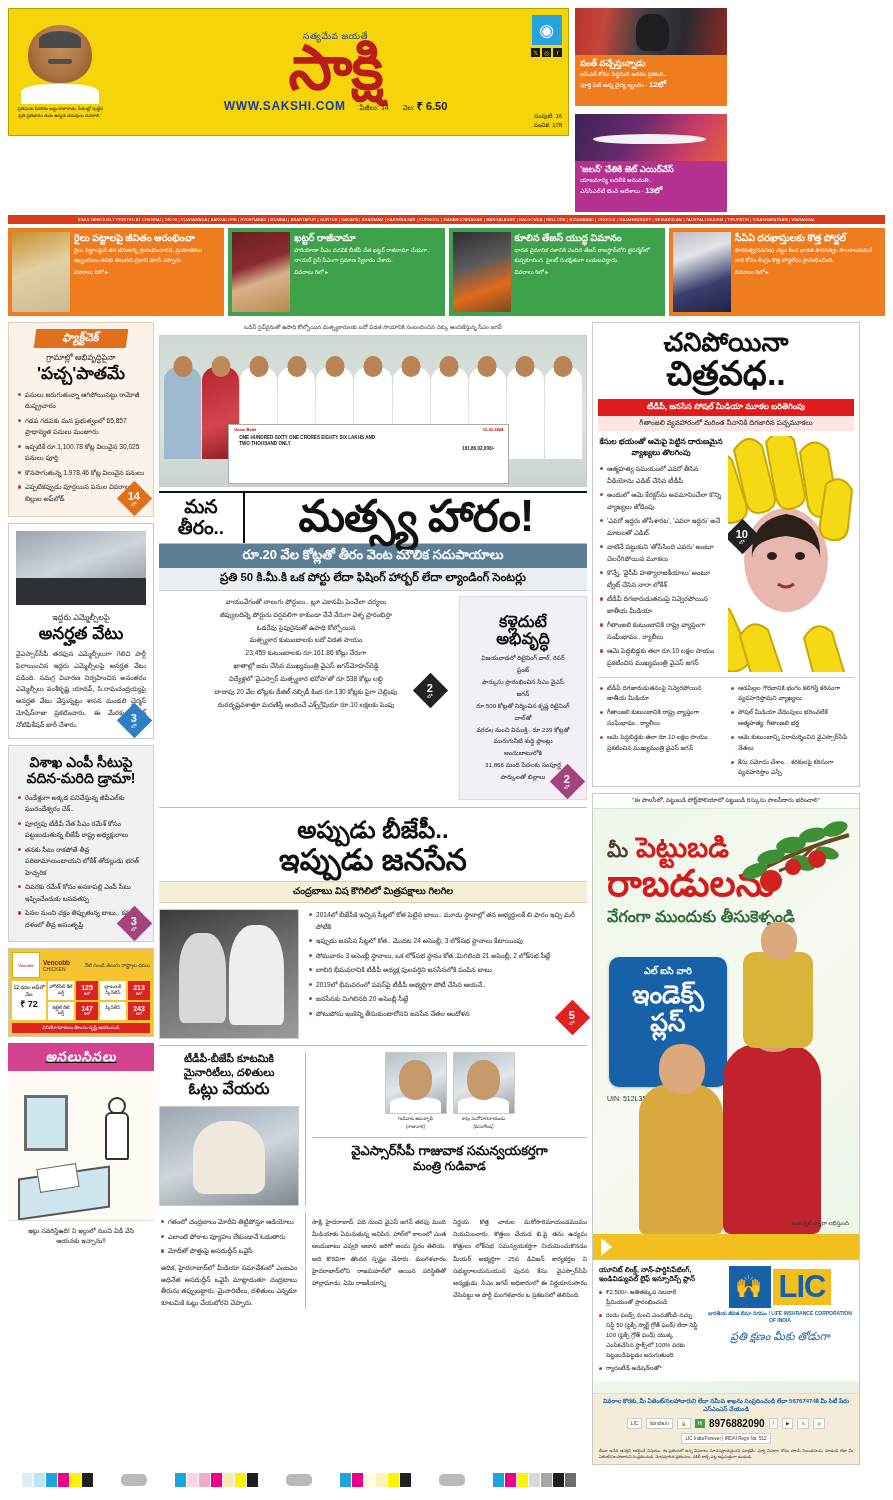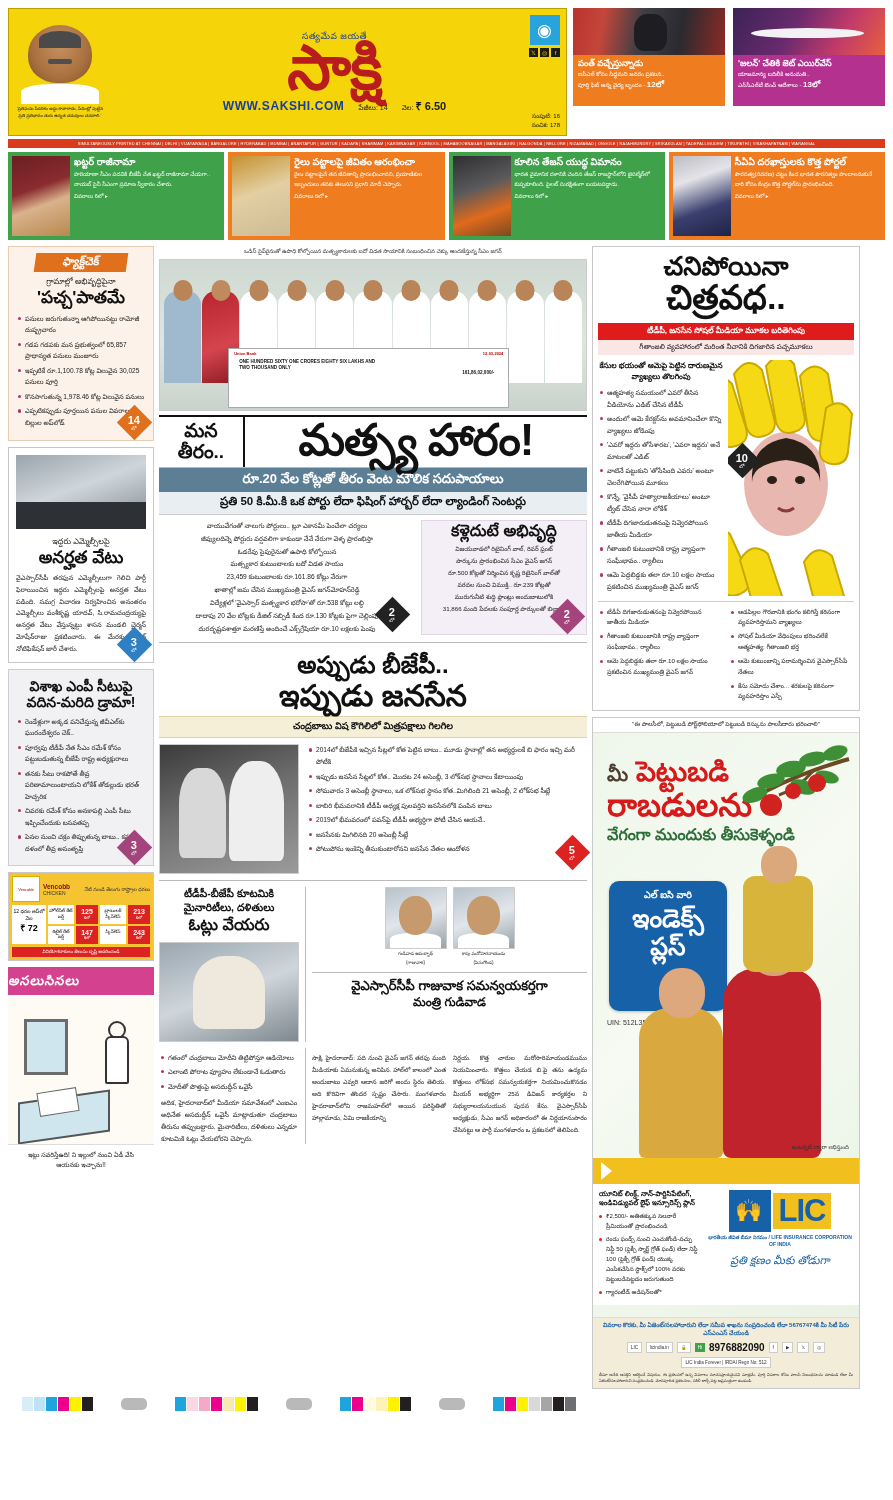--- a/index.html
+++ b/index.html
@@ -41,21 +41,21 @@
   .mh-appicon span{color:#fff;font-size:17px;line-height:1;}
   .mh-social{display:flex;gap:2px;}
   .mh-social i{width:9px;height:9px;background:#1b1b1b;color:#f5d40a;font-size:6px;font-style:normal;display:flex;align-items:center;justify-content:center;}
   .mh-nums{position:absolute;right:6px;bottom:5px;text-align:right;font-size:6px;line-height:1.5;color:#1b1b1b;}
 
   
   .top-right { width:312px; }
   .tr-datebar{display:flex;justify-content:space-between;align-items:baseline;padding:2px 4px 3px 8px;}
   .tr-day{font-size:11px;color:#111;}
   .tr-date{font-size:13px;color:#111;}
-  .tr-promos{display:flex;gap:8px;}
+  .tr-promos{display:flex;gap:8px;flex-direction:column;}
   .promo{width:152px;height:98px;position:relative;overflow:hidden;}
   .promo.orange{background:#f07c20;}
   .promo.purple{background:#b43190;}
   .promo-img{height:47px;width:100%;position:relative;overflow:hidden;}
   .promo-img.cricket{background:linear-gradient(100deg,#b8342d 0%,#c4463a 20%,#3e3e44 45%,#2a2a30 70%,#8c2b26 100%);}
   .promo-img.cricket:after{content:"";position:absolute;left:40%;top:12%;width:22%;height:80%;background:#1d1d22;border-radius:40% 40% 30% 30%;}
   .promo-img.plane{background:linear-gradient(120deg,#3b2355 0%,#6a2a6e 40%,#c23a6a 70%,#e8603c 100%);}
   .promo-img.plane:after{content:"";position:absolute;left:12%;top:42%;width:74%;height:22%;background:#f2f2f4;border-radius:50% 50% 45% 45%;}
   .promo-txt{padding:3px 5px;color:#fff;}
   .promo-h{font-size:8.5px;font-weight:bold;line-height:1.25;}
@@ -118,21 +118,21 @@
   .ad-grid{display:flex;gap:2px;margin-top:3px;}
   .ad-price{width:34px;background:#fff;text-align:center;font-size:5px;padding:3px 1px;line-height:1.4;}
   .ad-price b{font-size:9px;display:block;}
   .ad-cells{flex:1;display:grid;grid-template-columns:1fr 22px 1fr 22px;gap:2px;}
   .ad-c{background:#fff;font-size:4.6px;text-align:center;padding:3px 1px;line-height:1.3;}
   .ad-v{background:#d22;color:#fff;font-size:7px;font-weight:bold;text-align:center;padding:3px 0;line-height:1.1;}
   .ad-v i{display:block;font-style:normal;font-size:4px;font-weight:normal;}
   .ad-foot{background:#d22;color:#fff;font-size:4.6px;text-align:center;padding:2px;margin-top:3px;}
 
   
-  .toonhdr{background:#d3418f;text-align:left;padding:4px 0;}
+  .toonhdr{background:#d3418f;text-align:center;padding:4px 0;text-decoration:underline;}
   .toonhdr span{color:#fff;font-size:13px;font-style:italic;font-weight:bold;letter-spacing:1px;}
   .toonart{height:150px;background:#fdfbf3;position:relative;overflow:hidden;border-bottom:1px solid #ddd;}
   .toon-frame{position:absolute;left:16px;top:24px;width:44px;height:56px;border:3px solid #6b6b6b;background:#cfe6ef;}
   .toon-podium{position:absolute;left:10px;bottom:6px;width:92px;height:42px;background:#cfe6ef;border:2px solid #555;transform:skewY(-8deg);}
   .toon-paper{position:absolute;left:30px;bottom:30px;width:40px;height:24px;background:#fff;border:1px solid #666;transform:rotate(-9deg);}
   .toon-fig{position:absolute;right:26px;top:26px;width:26px;height:70px;}
   .toon-fig:before{content:"";position:absolute;left:6px;top:0;width:14px;height:14px;border-radius:50%;border:2px solid #333;}
   .toon-fig:after{content:"";position:absolute;left:3px;top:15px;width:20px;height:44px;border:2px solid #333;border-radius:6px 6px 2px 2px;background:#fff;}
   .tooncap{font-size:6.4px;line-height:1.7;text-align:center;color:#222;padding:5px 8px 7px 8px;}
 
@@ -151,21 +151,21 @@
   .mp-check .cb-amt{font-size:4.6px;font-weight:bold;padding:1px 10px;color:#111;}
   .mp-check .cb-amt2{font-size:4.6px;font-weight:bold;padding:0 10px;color:#111;}
   .hl-row{display:flex;align-items:stretch;margin-top:4px;border-top:2px solid #111;border-bottom:1px solid #bbb;}
   .hl-left{width:86px;text-align:center;font-size:19px;font-weight:bold;line-height:1.12;padding:3px 2px;border-right:2px solid #111;color:#111;}
   .hl-main{flex:1;text-align:center;font-size:44px;font-weight:bold;color:#111;line-height:1.02;padding:1px 0 4px 0;letter-spacing:-1px;}
   .subbar{background:#5d7f96;color:#fff;font-size:13px;font-weight:bold;text-align:center;padding:3px 0;}
   .subbar2{background:#e8eef2;color:#111;font-size:11.5px;font-weight:bold;text-align:center;padding:3px 0;border-bottom:1px solid #ccc;}
   .two-col{display:flex;gap:6px;margin-top:5px;}
   .tc-a{flex:1;position:relative;text-align:center;}
   .tc-a p{font-size:6.6px;line-height:1.95;color:#222;}
-  .tc-b{width:166px;background:#f4eff6;border:1px solid #e0d6e6;padding:1px;position:relative;}
+  .tc-b{width:128px;background:#f4eff6;border:1px solid #e0d6e6;padding:16px;position:relative;}
   .tc-b h3{font-size:16px;font-weight:bold;text-align:center;color:#111;line-height:1.1;margin-bottom:4px;}
   .tc-b p{font-size:6.2px;line-height:1.92;color:#222;text-align:center;}
   .divider{border-top:1px solid #bbb;margin:7px 0;}
 
   .hl2{text-align:center;padding:2px 0 1px 0;}
   .hl2 .l1{font-size:24px;font-weight:bold;color:#111;line-height:1.1;}
   .hl2 .l2{font-size:30px;font-weight:bold;color:#111;line-height:1.12;}
   .hl2bar{background:#f6efd8;border-top:1px solid #ded2a8;border-bottom:1px solid #ded2a8;font-size:9.5px;font-weight:bold;text-align:center;padding:3px 2px;color:#111;margin-top:3px;}
   .mid2{display:flex;gap:6px;margin-top:6px;}
   .m2-img{width:140px;height:130px;background:linear-gradient(160deg,#3b3b3b 0%,#6e6e6e 45%,#9b9b9b 100%);position:relative;overflow:hidden;border:1px solid #ccc;}
@@ -206,21 +206,21 @@
   .r-two > div{flex:1;}
   .r-two ul.bul li{font-size:6.2px;}
 
   
   .licad{border:1px solid #c9c9c9;position:relative;overflow:hidden;background:linear-gradient(135deg,#eef6ea 0%,#f6faf2 40%,#e7f1e2 100%);}
   .lic-top{background:#fff;border-bottom:1px solid #ddd;text-align:center;font-size:6px;padding:3px;color:#222;}
   .lic-main{position:relative;height:425px;overflow:hidden;}
   .lic-h1{position:absolute;left:14px;top:24px;}
   .lic-h1 .a{font-size:28px;font-weight:bold;color:#d61a1a;line-height:1.1;}
   .lic-h1 .a .mi{color:#4d3d2e;font-size:20px;}
-  .lic-h1 .b{font-size:32px;font-weight:bold;color:#d61a1a;line-height:1.1;}
+  .lic-h1 .b{font-size:37px;font-weight:bold;color:#d61a1a;line-height:1.1;}
   .lic-h1 .c{font-size:16px;font-weight:bold;color:#2f6f3a;line-height:1.2;margin-top:2px;}
   .lic-badge{position:absolute;left:16px;top:148px;width:118px;height:130px;background:#1761a8;border-radius:10px;padding:8px 6px;text-align:center;box-shadow:0 1px 3px rgba(0,0,0,.25);}
   .lic-badge .t1{color:#fff;font-size:9.5px;font-weight:bold;}
   .lic-badge .t2{color:#fff;font-size:25px;font-weight:bold;line-height:1.1;margin-top:2px;}
   .lic-badge .t3{color:#fff;font-size:25px;font-weight:bold;line-height:1.1;}
   .lic-uin{position:absolute;left:14px;top:286px;font-size:7px;color:#333;}
   .lic-family{position:absolute;right:-10px;bottom:0;width:250px;height:330px;}
   .fam-man{position:absolute;right:48px;bottom:0;width:98px;height:190px;background:#c0232b;border-radius:34px 34px 8px 8px;}
   .fam-man:before{content:"";position:absolute;left:26px;top:-46px;width:50px;height:54px;border-radius:46%;background:#d9a273;}
   .fam-kid{position:absolute;right:56px;bottom:186px;width:70px;height:96px;background:#d8b43a;border-radius:12px;}
@@ -325,33 +325,33 @@
             </div>
           </div>
         </div>
       </div>
     </div>
   </div>
 
   <div class="cities">SIMULTANEOUSLY PRINTED AT CHENNAI | DELHI | VIJAYAWADA | BANGALORE | HYDERABAD | MUMBAI | ANANTAPUR | GUNTUR | KADAPA | KHAMMAM | KARIMNAGAR | KURNOOL | MAHABOOBNAGAR | MANGALAGIRI | NALGONDA | NELLORE | NIZAMABAD | ONGOLE | RAJAHMUNDRY | SRIKAKULAM | TADEPALLIGUDEM | TIRUPATHI | VISAKHAPATNAM | WARANGAL</div>
 
   <div class="teasers">
+    <div class="teaser orange">
+      <div class="t-img modi"></div>
+      <div class="t-txt">
+        <div class="t-h">రైలు పట్టాలపై జీవితం ఆరంభించా</div>
+        <div class="t-p">రైలు పట్టాలపైనే తన జీవితాన్ని ప్రారంభించానని, ప్రయాణికుల ఇబ్బందులు తనకు తెలుసని ప్రధాని మోదీ చెప్పారు.</div>
+        <div class="t-more">వివరాలు 6లో ▸</div>
+      </div>
+    </div>
     <div class="teaser green">
       <div class="t-img khattar"></div>
       <div class="t-txt">
         <div class="t-h">ఖట్టర్ రాజీనామా</div>
         <div class="t-p">హరియాణా సీఎం పదవికి బీజేపీ నేత ఖట్టర్ రాజీనామా చేయగా.. నాయబ్ సైనీ సీఎంగా ప్రమాణ స్వీకారం చేశారు.</div>
-        <div class="t-more">వివరాలు 6లో ▸</div>
-      </div>
-    </div>
-    <div class="teaser orange">
-      <div class="t-img modi"></div>
-      <div class="t-txt">
-        <div class="t-h">రైలు పట్టాలపై జీవితం ఆరంభించా</div>
-        <div class="t-p">రైలు పట్టాలపైనే తన జీవితాన్ని ప్రారంభించానని, ప్రయాణికుల ఇబ్బందులు తనకు తెలుసని ప్రధాని మోదీ చెప్పారు.</div>
         <div class="t-more">వివరాలు 6లో ▸</div>
       </div>
     </div>
     <div class="teaser green">
       <div class="t-img fire"></div>
       <div class="t-txt">
         <div class="t-h">కూలిన తేజస్ యుద్ధ విమానం</div>
         <div class="t-p">భారత వైమానిక దళానికి చెందిన తేజస్ రాజస్థాన్‌లోని జైసల్మేర్‌లో కుప్పకూలింది. పైలట్ సురక్షితంగా బయటపడ్డాడు.</div>
         <div class="t-more">వివరాలు 6లో ▸</div>
       </div>

